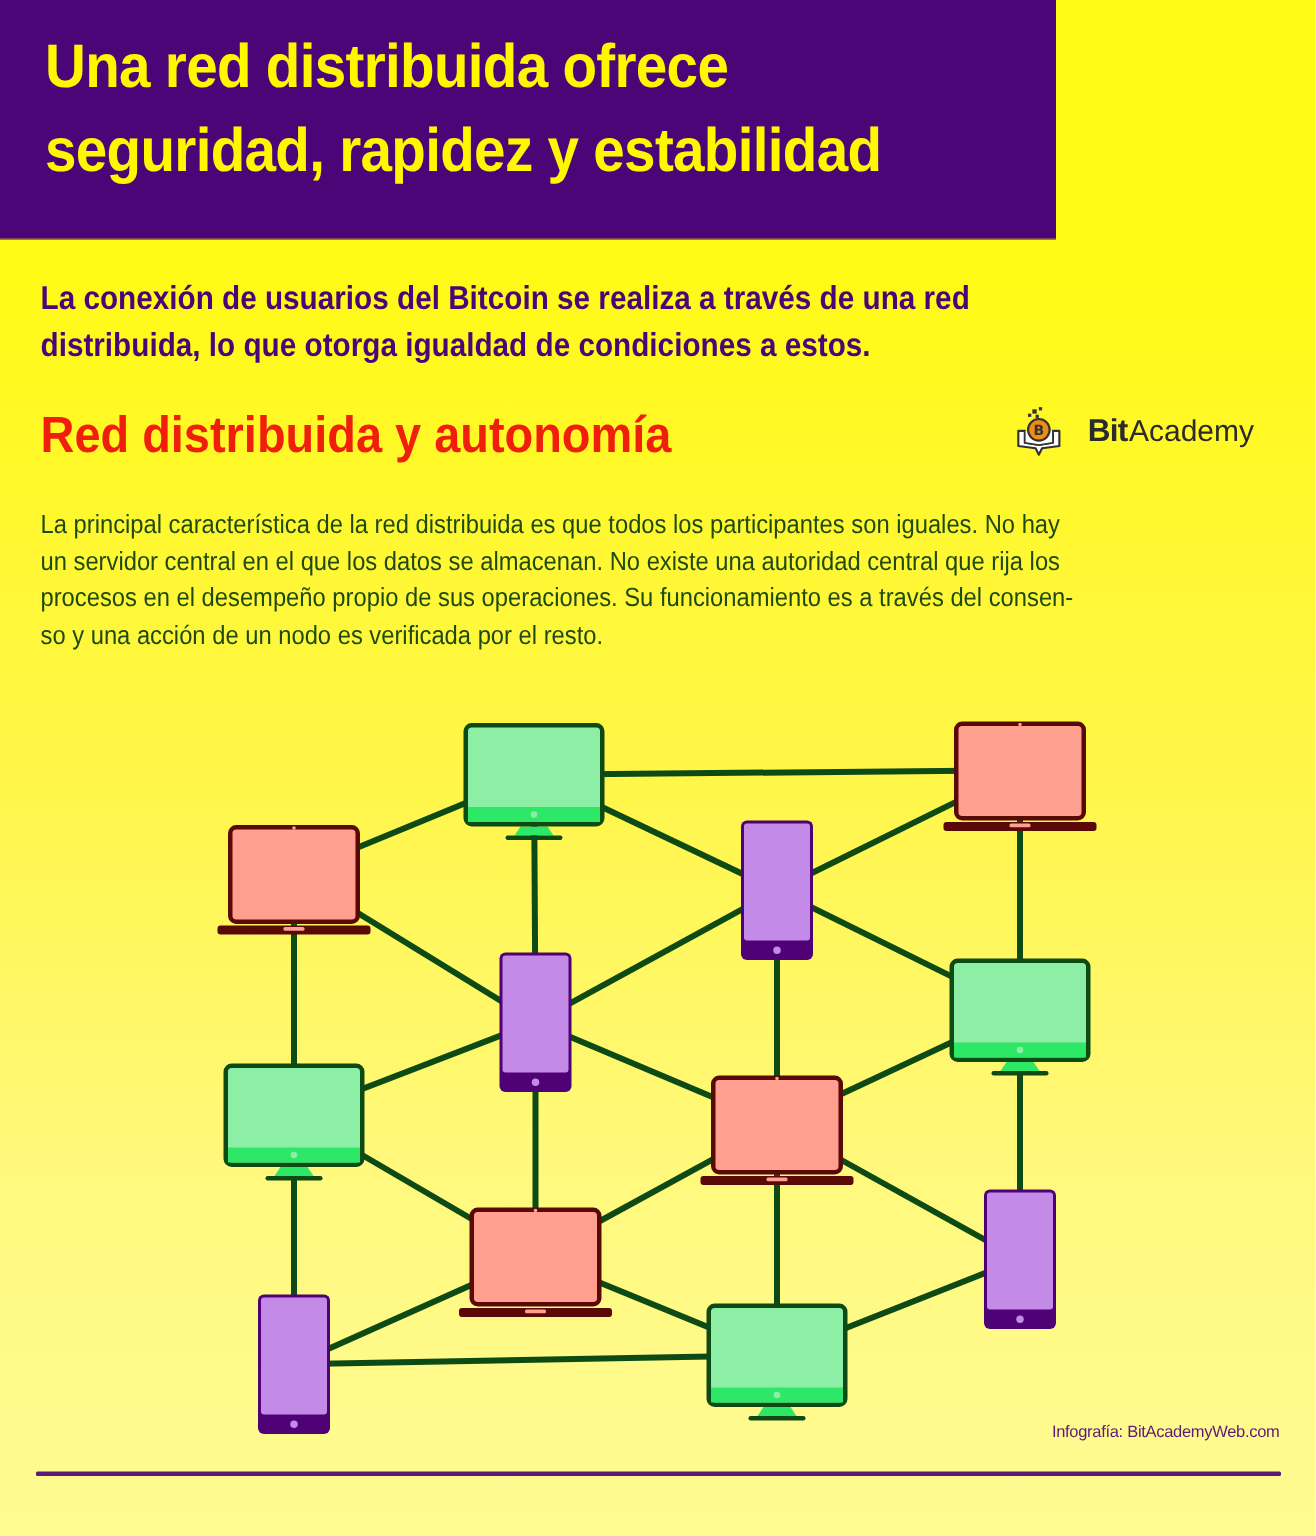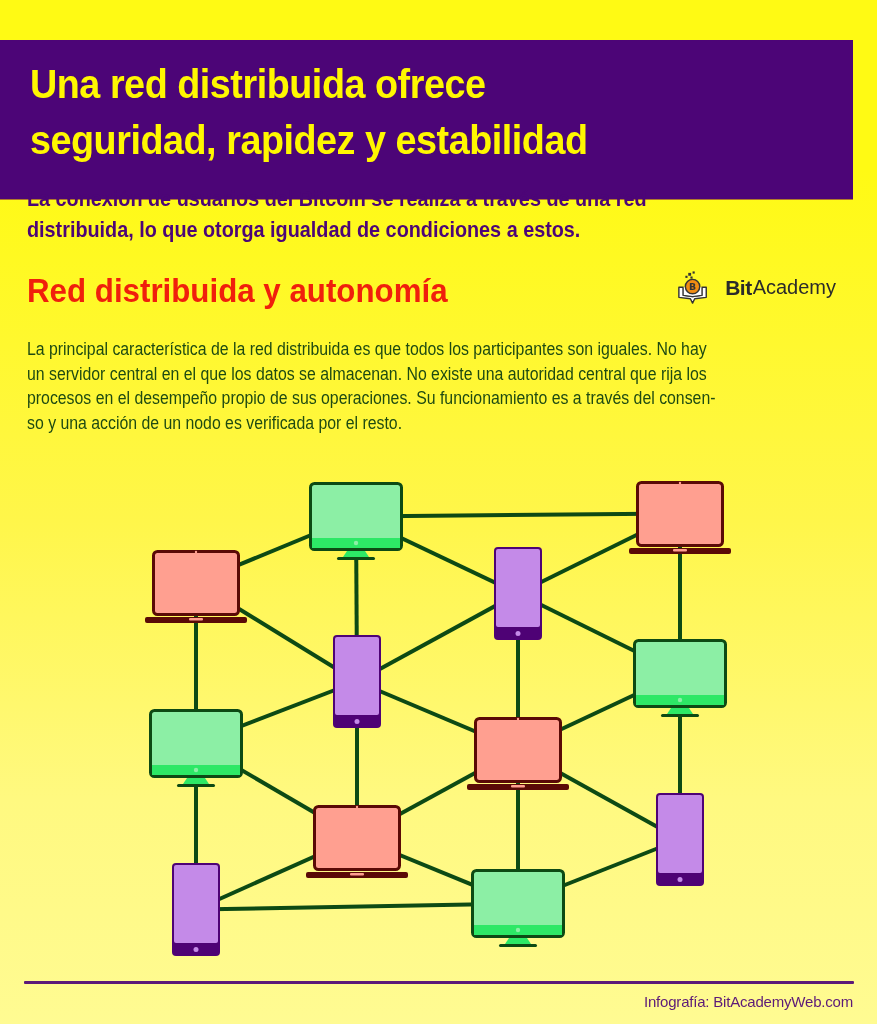--- a/index.html
+++ b/index.html
@@ -2,24 +2,23 @@
 <html><head>
 <meta charset="utf-8">
 <style>
   html, body { margin: 0; padding: 0; }
   body {
     width: 877px; height: 1024px; position: relative; overflow: hidden;
     background: linear-gradient(to bottom, #fffa14 0px, #fffa14 170px, #fff64a 520px, #fff980 800px, #fffb92 1024px);
     font-family: "Liberation Sans", sans-serif;
   }
   .header {
-    position: absolute; left: 0; top: 0; width: 853px; height: 159px;
+    position: absolute; left: 0; top: 0; width: 704px; height: 159px;
     background: #4c0577;
     border-bottom: 1px solid #b07a2a;
-    margin-top: 40px;
   }
   .header-title {
     position: absolute; left: 30px; top: 16px; width: 830px;
     color: #fff700; font-weight: bold; font-size: 41px; line-height: 56px;
     letter-spacing: -0.5px;
     font-family: "Liberation Sans", sans-serif;
     transform: scaleX(0.92); transform-origin: left top;
   }
   .intro {
     position: absolute; left: 27px; top: 183px; width: 860px;
@@ -30,37 +29,37 @@
     position: absolute; left: 27px; top: 268px;
     color: #f01f0c; font-weight: bold; font-size: 34px; line-height: 44px;
     transform: scaleX(0.92); transform-origin: left top;
     white-space: nowrap;
   }
   .logo {
     position: absolute; left: 676px; top: 263px; width: 160px; height: 50px;
     display: flex; align-items: center;
   }
   .logo-icon { width: 46px; height: 46px; }
-  .logo-text { margin-left: 16px; display: flex; align-items: flex-start; color: #2b2b2b; }
+  .logo-text { margin-left: 16px; display: flex; align-items: center; color: #2b2b2b; }
   .logo-bit { font-weight: bold; font-size: 21px; letter-spacing: -0.5px; }
   .logo-academy { font-size: 20px; margin-left: 1px; }
   .body-text {
     position: absolute; left: 27px; top: 337px; width: 920px;
     color: #1e4a12; font-size: 17.5px; line-height: 24.5px;
     transform: scaleX(0.905); transform-origin: left top;
   }
   .body-text p { margin: 0; }
   .network { position: absolute; left: 0; top: 0; width: 877px; height: 1024px; }
   .footer-rule {
     position: absolute; left: 24px; top: 981px; width: 830px; height: 3px;
     background: #5c1a78; border-radius: 1px;
   }
   .credit {
-    position: absolute; right: 24px; top: 993px;
-    color: #5c1a78; font-size: 15px; letter-spacing: -0.2px;
+    position: absolute; right: 24px; top: 949px;
+    color: #5c1a78; font-size: 11px; letter-spacing: -0.2px;
   }
 </style>
 </head>
 <body>
 
 <div class="header">
   <div class="header-title">
     <div>Una red distribuida ofrece</div>
     <div>seguridad, rapidez y estabilidad</div>
   </div>

